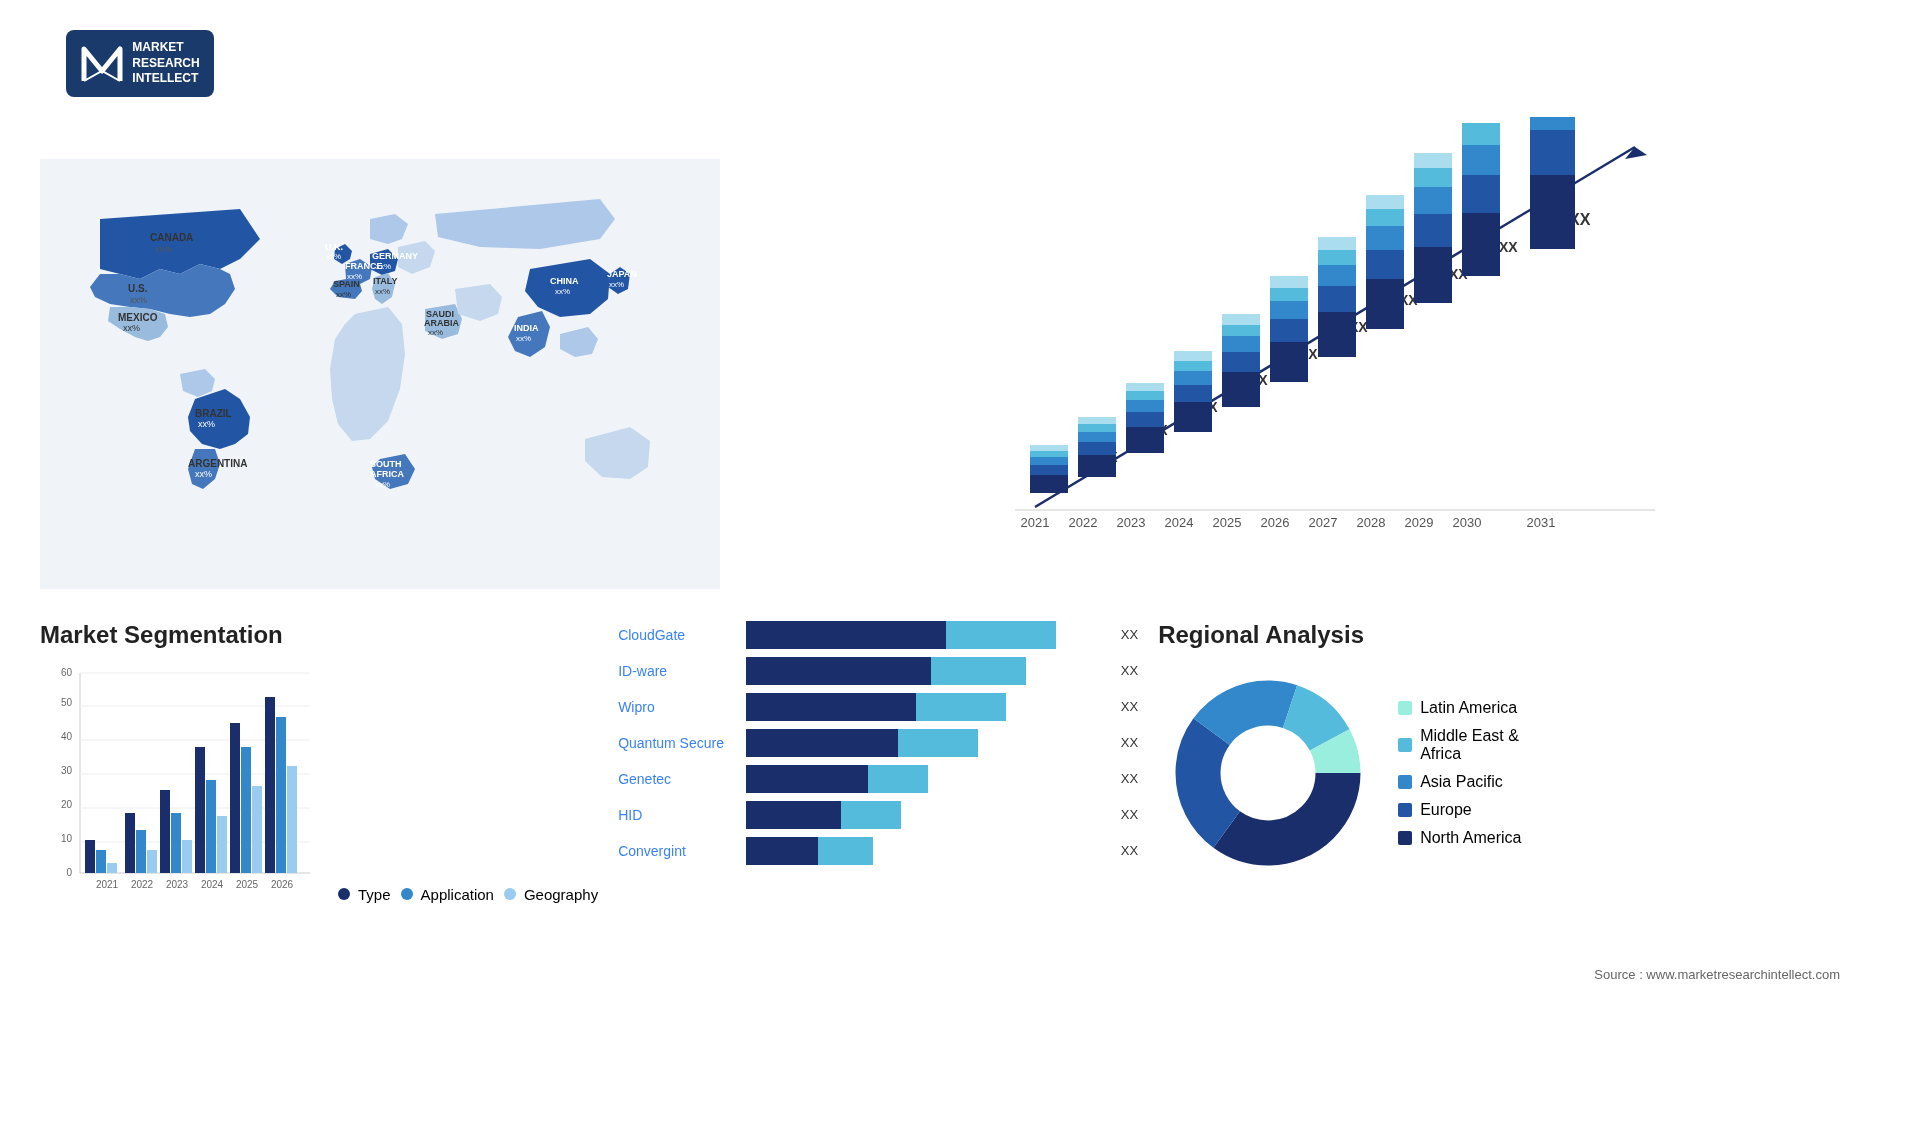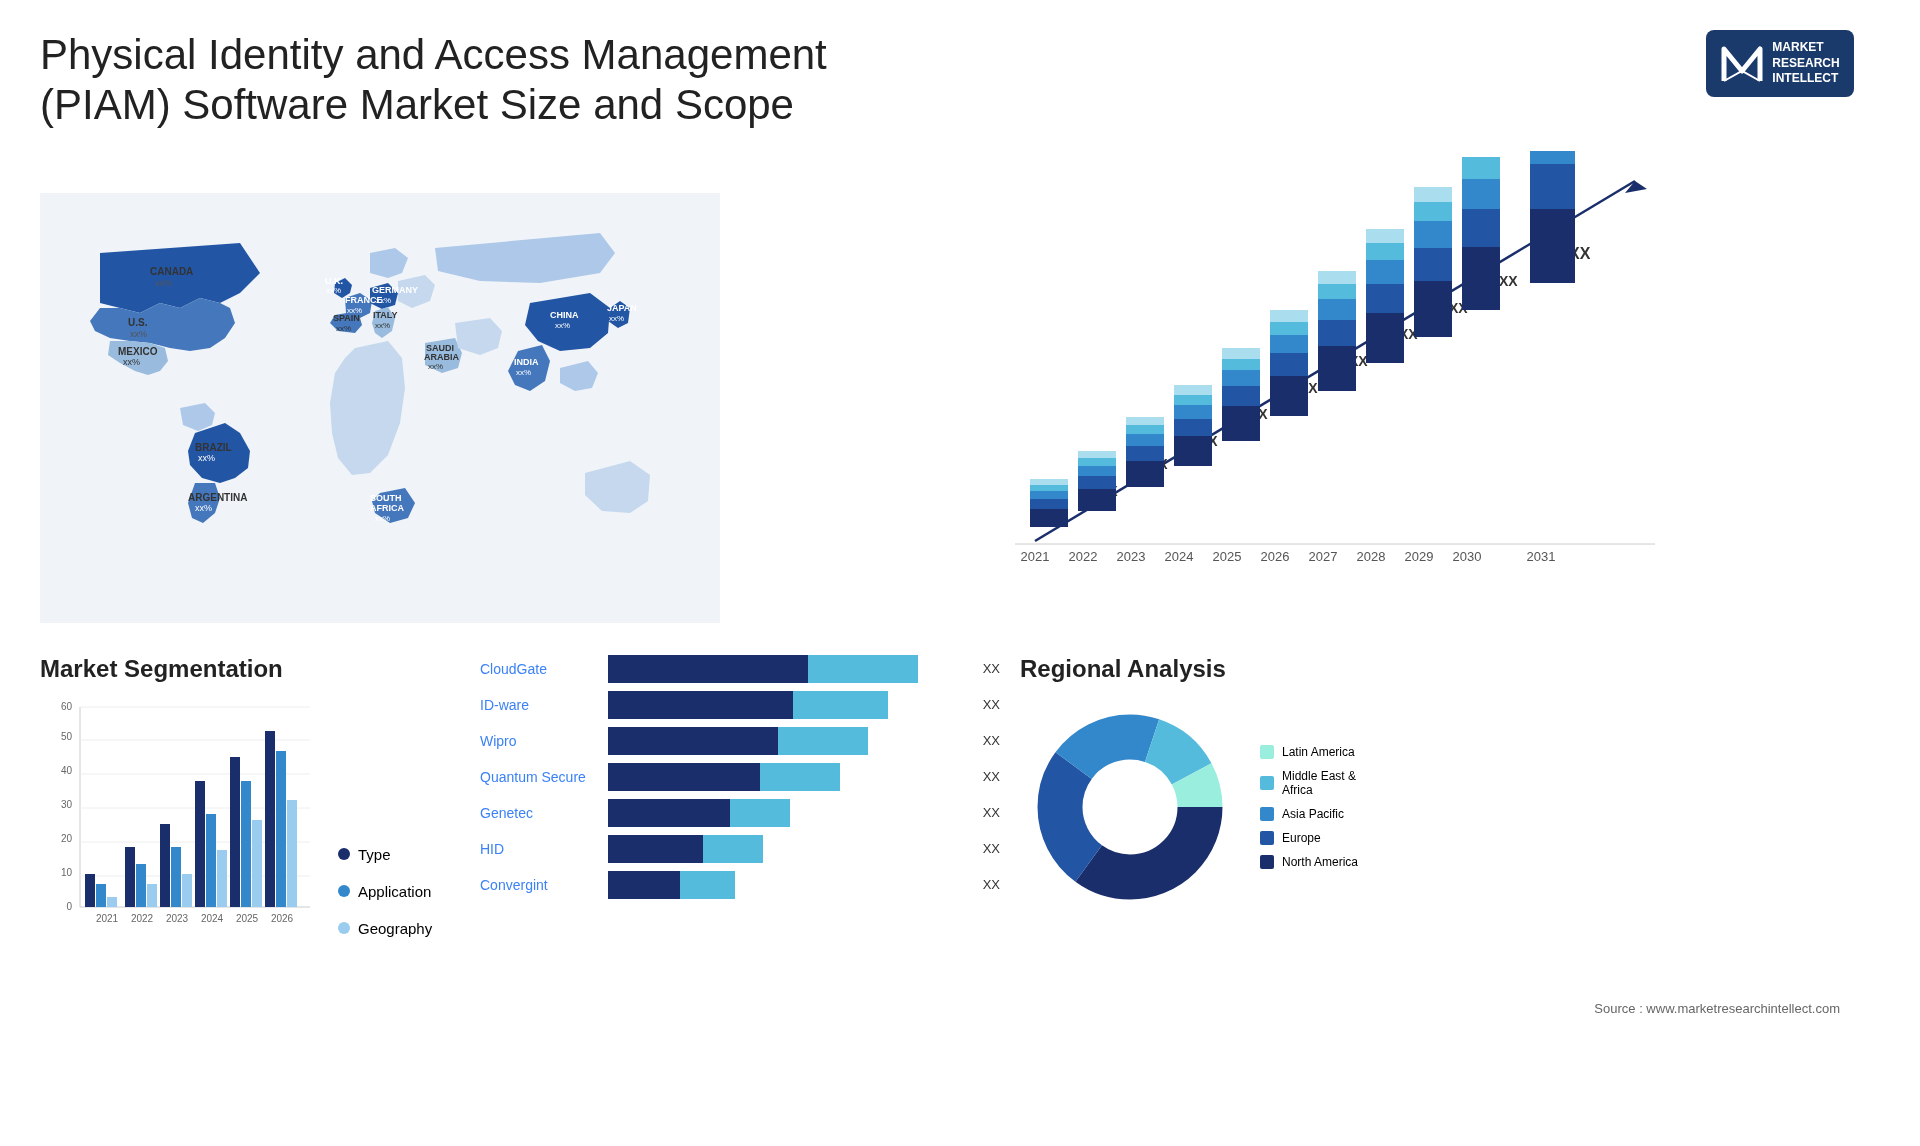--- a/index.html
+++ b/index.html
@@ -97,22 +97,22 @@
       color: #222;
       margin-bottom: 14px;
     }
     .seg-chart-area {
       display: flex;
       align-items: flex-end;
       gap: 8px;
     }
     .seg-legend {
       display: flex;
-      flex-direction: column;
-      gap: 20px;
+      flex-direction: row;
+      gap: 10px;
       margin-left: 10px;
       padding-top: 20px;
     }
     .legend-item {
       display: flex;
       align-items: center;
       gap: 8px;
       font-size: 15px;
     }
     .legend-dot {
@@ -167,21 +167,21 @@
     }
     .regional-legend {
       display: flex;
       flex-direction: column;
       gap: 10px;
     }
     .regional-legend-item {
       display: flex;
       align-items: center;
       gap: 8px;
-      font-size: 12px;
+      font-size: 16px;
     }
     .regional-dot {
       width: 14px;
       height: 14px;
       border-radius: 2px;
       flex-shrink: 0;
     }
 
     
     .source-text {
@@ -199,21 +199,20 @@
     }
     .map-label-sm {
       font-size: 9px;
       fill: #555;
     }
   </style>
 </head>
 <body>
 
 <div class="header">
-  <h1 class="page-title">Physical Identity and Access Management (PIAM) Software Market Size and Scope</h1>
   <div class="logo-container">
     <div class="logo-box">
       <div style="display:flex;align-items:center;gap:8px;">
 
         <svg width="44" height="44" viewBox="0 0 44 44">
           <path d="M4 40 L4 8 L22 30 L40 8 L40 40" fill="none" stroke="white" stroke-width="5" stroke-linejoin="round"></path>
           <path d="M4 40 L22 30 L40 40" fill="none" stroke="white" stroke-width="2"></path>
         </svg>
         <div class="logo-text">
           <div>MARKET</div>

